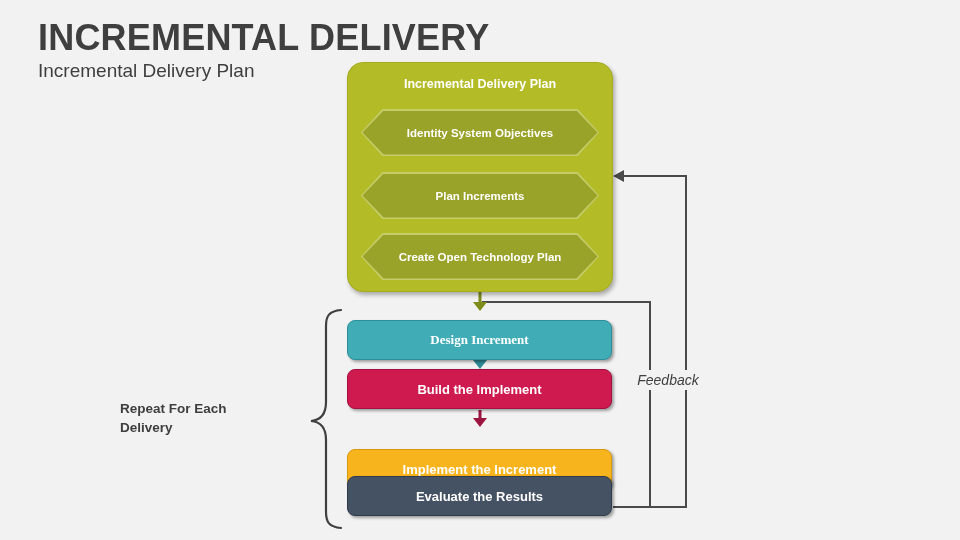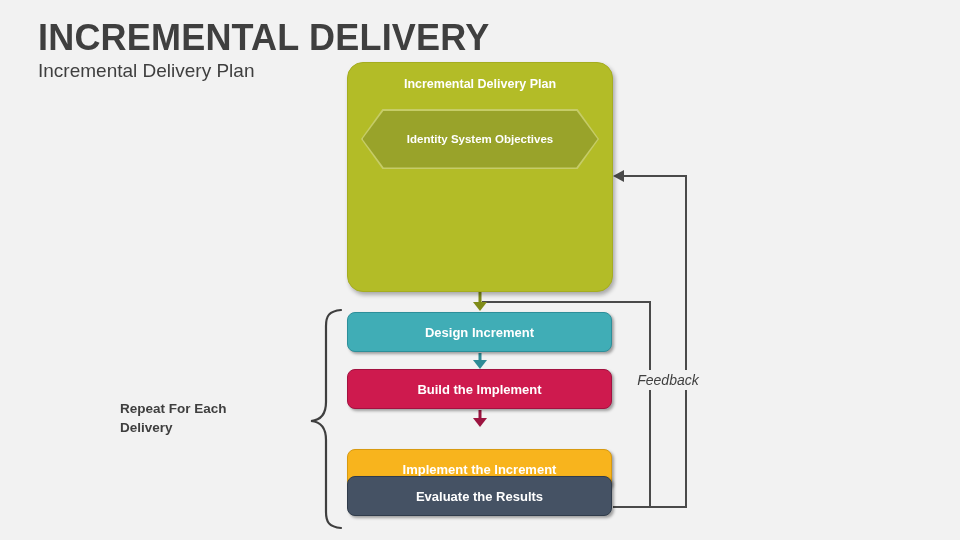--- a/index.html
+++ b/index.html
@@ -30,21 +30,21 @@
     border-radius: 16px;
     box-shadow: 2px 3px 4px rgba(0,0,0,0.3);
     box-sizing: border-box;
   }
   .plan-box-title {
     position: absolute; left: 0; top: 14px; width: 100%;
     text-align: center;
     color: #fff; font-size: 12.5px; font-weight: bold;
   }
   .hexagon {
-    position: absolute; left: 13px; width: 238px; height: 60px;
+    position: absolute; left: 13px; width: 238px; height: 47px;
     clip-path: polygon(0% 50%, 9% 0%, 91% 0%, 100% 50%, 91% 100%, 9% 100%);
     background: var(--c-hexagon_border, #c6cc68);
   }
   .hexagon-inner {
     position: absolute; left: 1.5px; top: 1.5px; right: 1.5px; bottom: 1.5px;
     clip-path: polygon(0% 50%, 9% 0%, 91% 0%, 100% 50%, 91% 100%, 9% 100%);
     background: var(--c-hexagon, #99a32a);
     display: flex; align-items: center; justify-content: center;
   }
   .hexagon-inner span {
@@ -55,21 +55,21 @@
   .hex-3 { top: 170px; }
   
   .step-box {
     position: absolute; left: 347px; width: 265px; height: 40px;
     border-radius: 8px;
     display: flex; align-items: center; justify-content: center;
     color: #fff; font-size: 13px; font-weight: bold;
     box-shadow: 2px 2px 3px rgba(0,0,0,0.35);
     box-sizing: border-box;
   }
-  .step-design    { top: 312px; background: var(--c-teal, #40adb6);    border: 1.5px solid var(--c-teal_border, #2d8f9a); }
+  .step-design    { top: 320px; background: var(--c-teal, #40adb6);    border: 1.5px solid var(--c-teal_border, #2d8f9a); font-family: Liberation Serif, serif; }
   .step-build     { top: 369px; background: var(--c-crimson, #ce1a4e); border: 1.5px solid var(--c-crimson_border, #a31140); }
   .step-implement { top: 449px; background: var(--c-amber, #f8b41d);   border: 1.5px solid var(--c-amber_border, #d89a10); text-align: right; }
   .step-evaluate  { top: 476px; background: var(--c-slate, #455264);   border: 1.5px solid var(--c-slate_border, #303c4b); }
   
   .connectors {
     position: absolute; left: 0; top: 0; width: 960px; height: 540px;
     pointer-events: none;
   }
   .feedback-label {
     position: absolute; left: 630px; top: 370px; width: 76px;
@@ -116,20 +116,30 @@
     <path d="M341,310 C329,311 326,316 326,326 L326,402 C326,412 323,420 311,421 C323,422 326,430 326,440 L326,512 C326,522 329,527 341,528" fill="none" style="stroke: var(--c-title_text,#3f3f3f); stroke-width:2.2; stroke-linecap:round;"></path>
   </svg>
 
   <div class="plan-box">
     <div class="plan-box-title">Incremental Delivery Plan</div>
     <div class="hexagon hex-1">
       <div class="hexagon-inner">
         <span>Identity System Objectives</span>
       </div>
     </div>
+    <div class="hexagon hex-2">
+      <div class="hexagon-inner">
+        <span>Plan Increments</span>
+      </div>
+    </div>
+    <div class="hexagon hex-3">
+      <div class="hexagon-inner">
+        <span>Create Open Technology Plan</span>
+      </div>
+    </div>
   </div>
 
   <div class="step-box step-design">
     <span>Design Increment</span>
   </div>
   <div class="step-box step-build">
     <span>Build the Implement</span>
   </div>
   <div class="step-box step-implement">
     <span>Implement the Increment</span>

